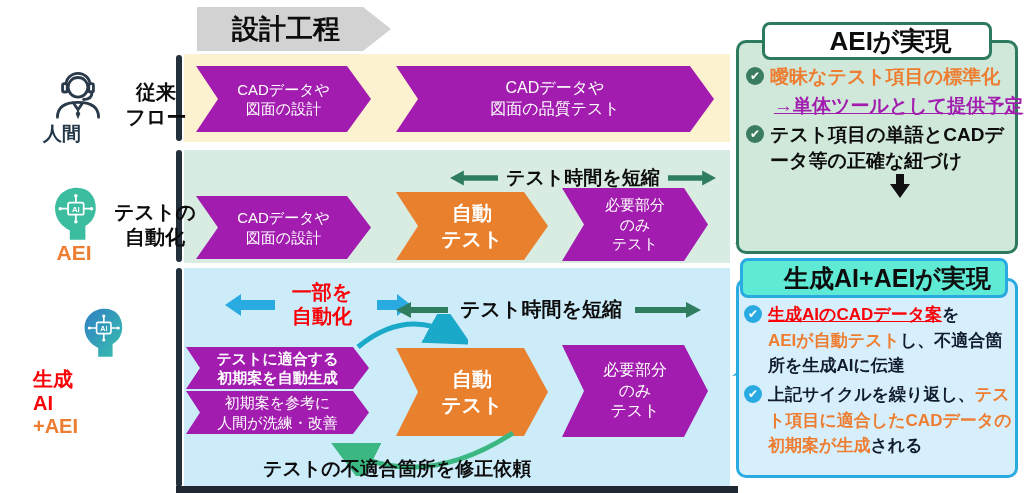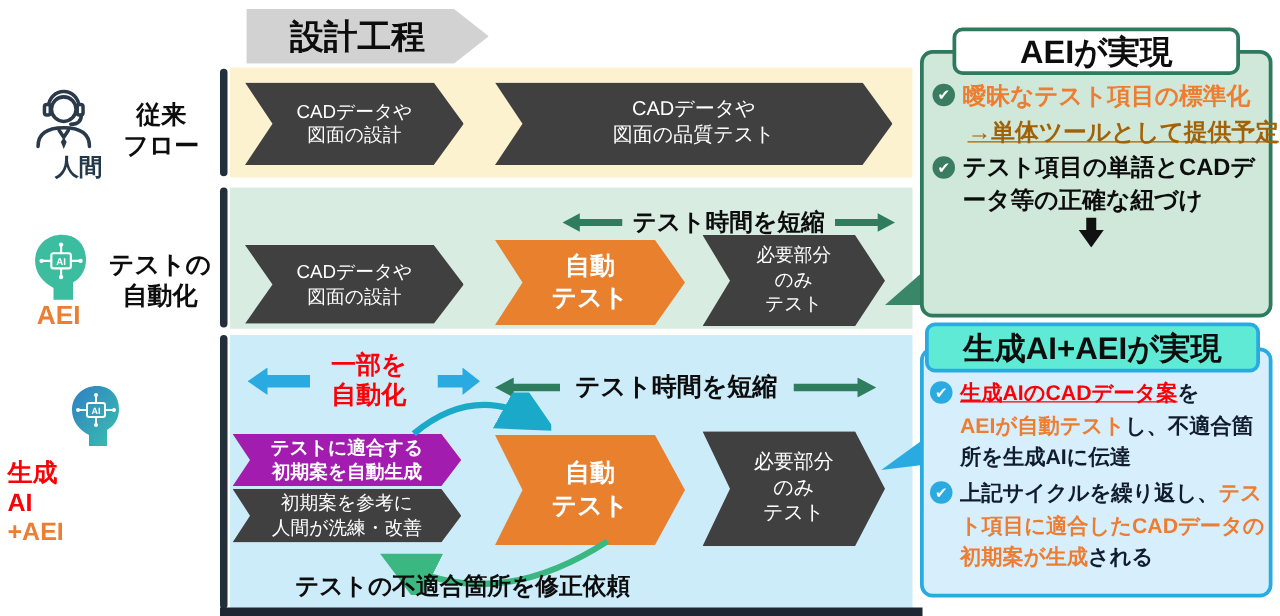--- a/index.html
+++ b/index.html
@@ -1,18 +1,18 @@
 <!DOCTYPE html>
 <html><head>
 <meta charset="utf-8">
 <style>
   html,body{margin:0;padding:0;background:#fff;}
   .stage{position:relative;width:1024px;height:493px;background:#fff;overflow:hidden;
          font-family:"Liberation Sans","DejaVu Sans",sans-serif;color:#0d0d0d;}
-  .abs{position:absolute;}
+  .abs{position:absolute;padding-left:27px;}
   .pre{white-space:pre-line;}
   .ctr{display:flex;align-items:center;justify-content:center;text-align:center;}
 
   
   .hdr{position:absolute;background:#d2d2d2;color:#0d0d0d;font-weight:700;
        display:flex;align-items:center;justify-content:center;padding-right:16px;
        clip-path:polygon(0 0,calc(100% - 28px) 0,100% 50%,calc(100% - 28px) 100%,0 100%);}
   #hdr-design{left:197px;top:7px;width:178px;height:44px;font-size:27px;}
   #hdr-test{left:380px;top:7px;width:338px;height:44px;font-size:27px;}
 
@@ -21,39 +21,39 @@
   #band1{top:54px;height:88px;background:#fdf2d0;}
   #band2{top:150px;height:113px;background:#d9ece2;}
   #band3{top:268px;height:219px;background:#cdecfa;}
   .vbar{position:absolute;left:176px;width:6px;background:#232f3b;border-radius:3px;}
   #vbar1{top:55px;height:86px;}
   #vbar2{top:150px;height:112px;}
   #vbar3{top:268px;height:219px;}
   #hbar{position:absolute;left:176px;top:486px;width:562px;height:7px;background:#1f2832;}
 
   
-  .chev{position:absolute;background:#404040;color:#fff;line-height:1.3;
+  .chev{position:absolute;background:#a21caf;color:#fff;line-height:1.3;
         display:flex;align-items:center;justify-content:center;text-align:center;white-space:pre-line;
         clip-path:polygon(0 0,calc(100% - 24px) 0,100% 50%,calc(100% - 24px) 100%,0 100%,22px 50%);}
   .chev-s{clip-path:polygon(0 0,calc(100% - 16px) 0,100% 50%,calc(100% - 16px) 100%,0 100%,14px 50%);}
   .orangebg{background:#e8802e;font-weight:700;}
   .redbg{background:#a21caf;font-weight:700;}
   #r1-design{left:196px;top:66px;width:175px;height:66px;font-size:15px;}
   #r1-test{left:396px;top:66px;width:318px;height:66px;font-size:16px;}
   #r2-design{left:196px;top:196px;width:175px;height:63px;font-size:15px;}
   #r2-auto{left:396px;top:192px;width:152px;height:68px;font-size:20px;}
   #r2-partial{left:562px;top:188px;width:146px;height:73px;font-size:15px;}
   #r3-draft{left:186px;top:347px;width:183px;height:42px;font-size:15px;}
   #r3-refine{left:186px;top:391px;width:183px;height:43px;font-size:15px;}
   #r3-auto{left:396px;top:348px;width:152px;height:88px;font-size:20px;}
   #r3-partial{left:562px;top:345px;width:146px;height:92px;font-size:16px;}
 
   
   #human-icon{left:22px;top:63px;width:58px;height:58px;}
-  #human-label{left:16px;top:121px;width:66px;text-align:right;font-size:19px;font-weight:700;color:#24384a;}
+  #human-label{left:16px;top:121px;width:66px;text-align:left;font-size:19px;font-weight:700;color:#24384a;}
   #label-trad{left:82px;top:80px;width:94px;text-align:center;font-size:20px;font-weight:700;line-height:1.25;}
   #aei-icon{left:22px;top:185px;width:52px;height:56px;}
   #aei-label{left:14px;top:241px;width:66px;text-align:center;font-size:21px;font-weight:700;color:#ed7d31;}
   #label-aei{left:78px;top:200px;width:100px;text-align:center;font-size:20px;font-weight:700;line-height:1.25;}
   #genai-icon{left:52px;top:306px;width:48px;height:52px;}
   #genai-actor{left:6px;top:368px;width:62px;text-align:left;font-size:20px;font-weight:700;line-height:1.18;}
   #genai-actor .red-part{color:#fa0007;}
   #genai-actor .orange-part{color:#ed7d31;}
   #label-genai{left:66px;top:352px;width:112px;text-align:center;font-size:18px;font-weight:700;line-height:1.3;}
 
@@ -78,21 +78,21 @@
                box-sizing:border-box;font-size:25px;font-weight:700;z-index:3;}
   #aei-callout{left:708px;top:214px;}
   #genai-callout{left:705px;top:352px;}
 
   .bullet{position:absolute;display:flex;align-items:flex-start;}
   .chk{width:18px;height:18px;border-radius:50%;color:#fff;font-size:12px;flex:none;
        display:flex;align-items:center;justify-content:center;margin:3px 6px 0 0;font-weight:700;}
   .chk-green{background:#3a7c60;}
   .chk-blue{background:#29abe2;}
   #aei-b1{left:746px;top:64px;font-size:19px;font-weight:700;color:#ed7d31;}
-  #aei-b1sub{position:absolute;left:774px;top:93px;font-size:19px;font-weight:700;text-decoration:underline;color:#a16207;}
+  #aei-b1sub{position:absolute;left:774px;top:93px;font-size:19px;font-weight:700;text-decoration:underline;color:#a21caf;}
   #aei-b2{left:746px;top:122px;width:266px;font-size:19px;font-weight:700;color:#0d0d0d;line-height:1.35;}
   #aei-arrow{left:862px;top:174px;}
   #aei-result{left:746px;top:204px;width:262px;text-align:center;font-size:21px;font-weight:700;color:#ed7d31;}
   #gb1{left:744px;top:302px;width:268px;}
   #gb2{left:744px;top:382px;width:268px;}
   .gb-text{font-size:17px;font-weight:700;line-height:1.5;color:#111c30;}
   .red-u{color:#fa0007;text-decoration:underline;}
   .orange-t{color:#ed7d31;}
 </style>
 </head>

